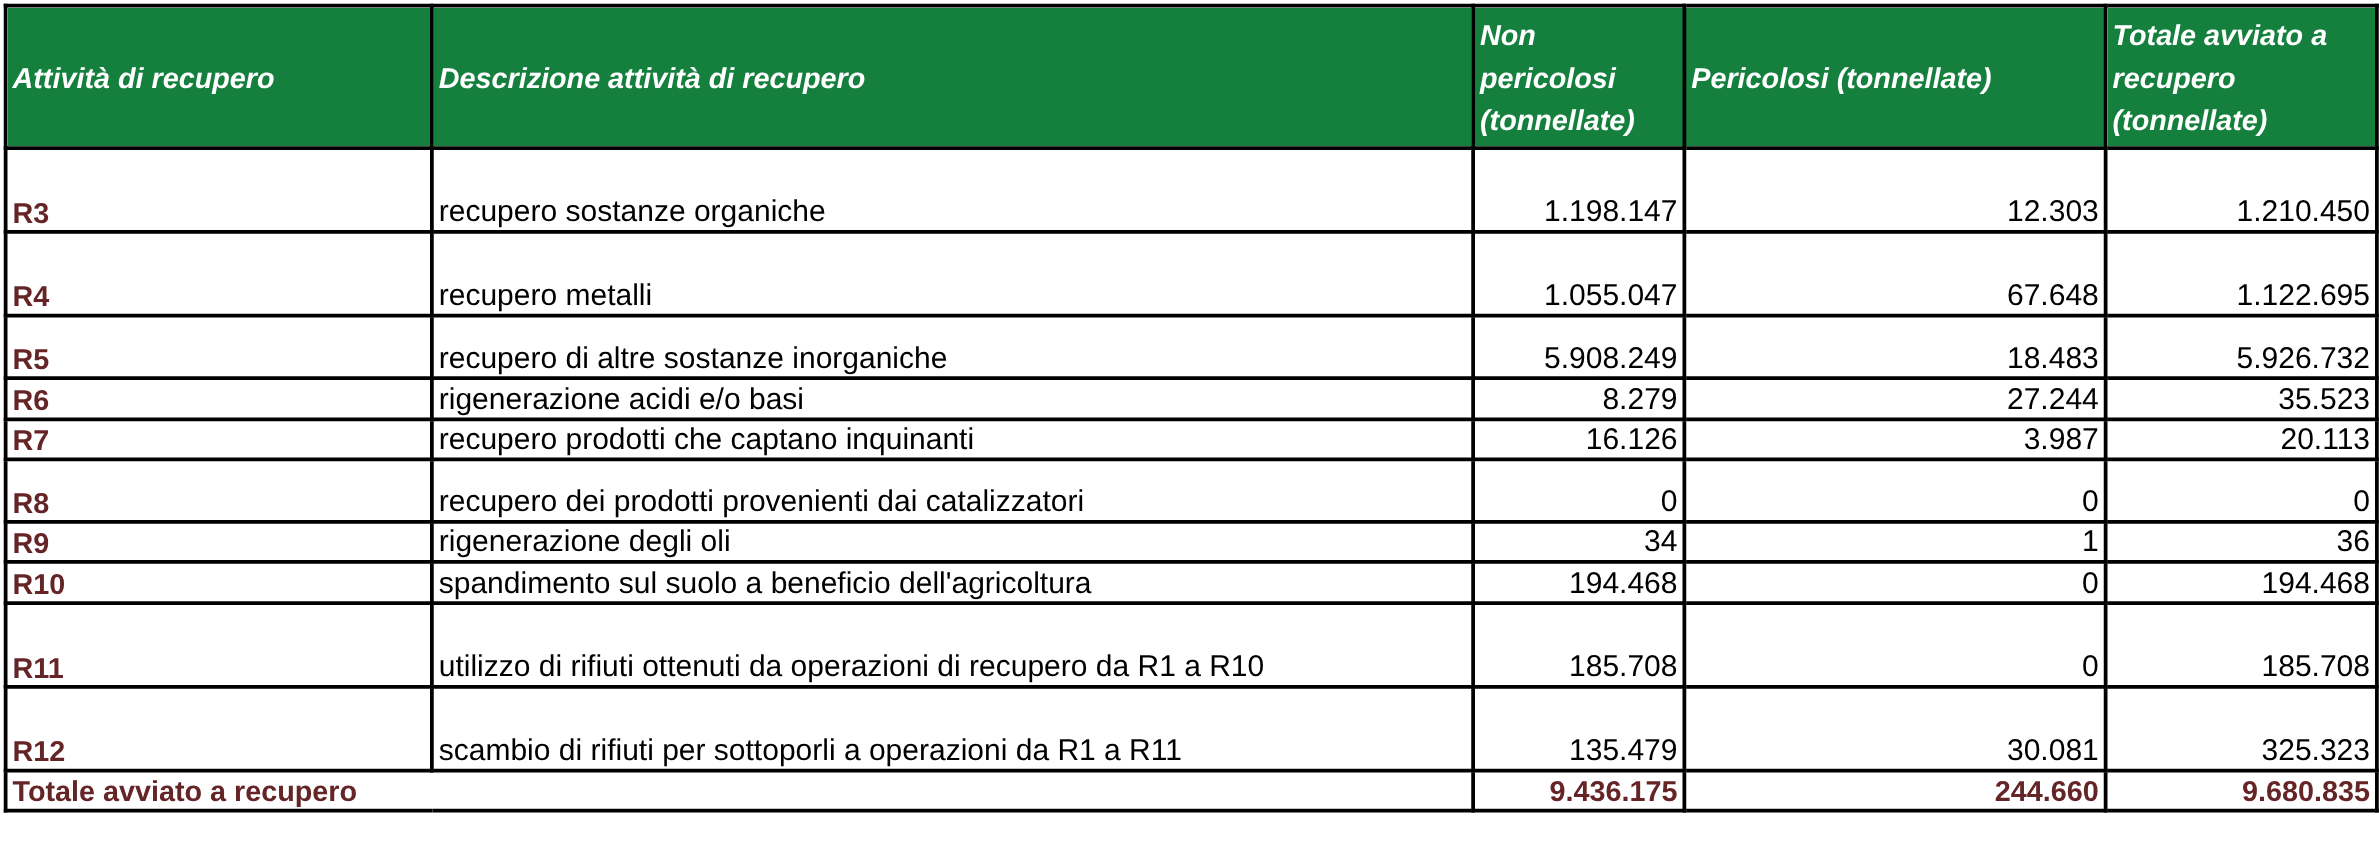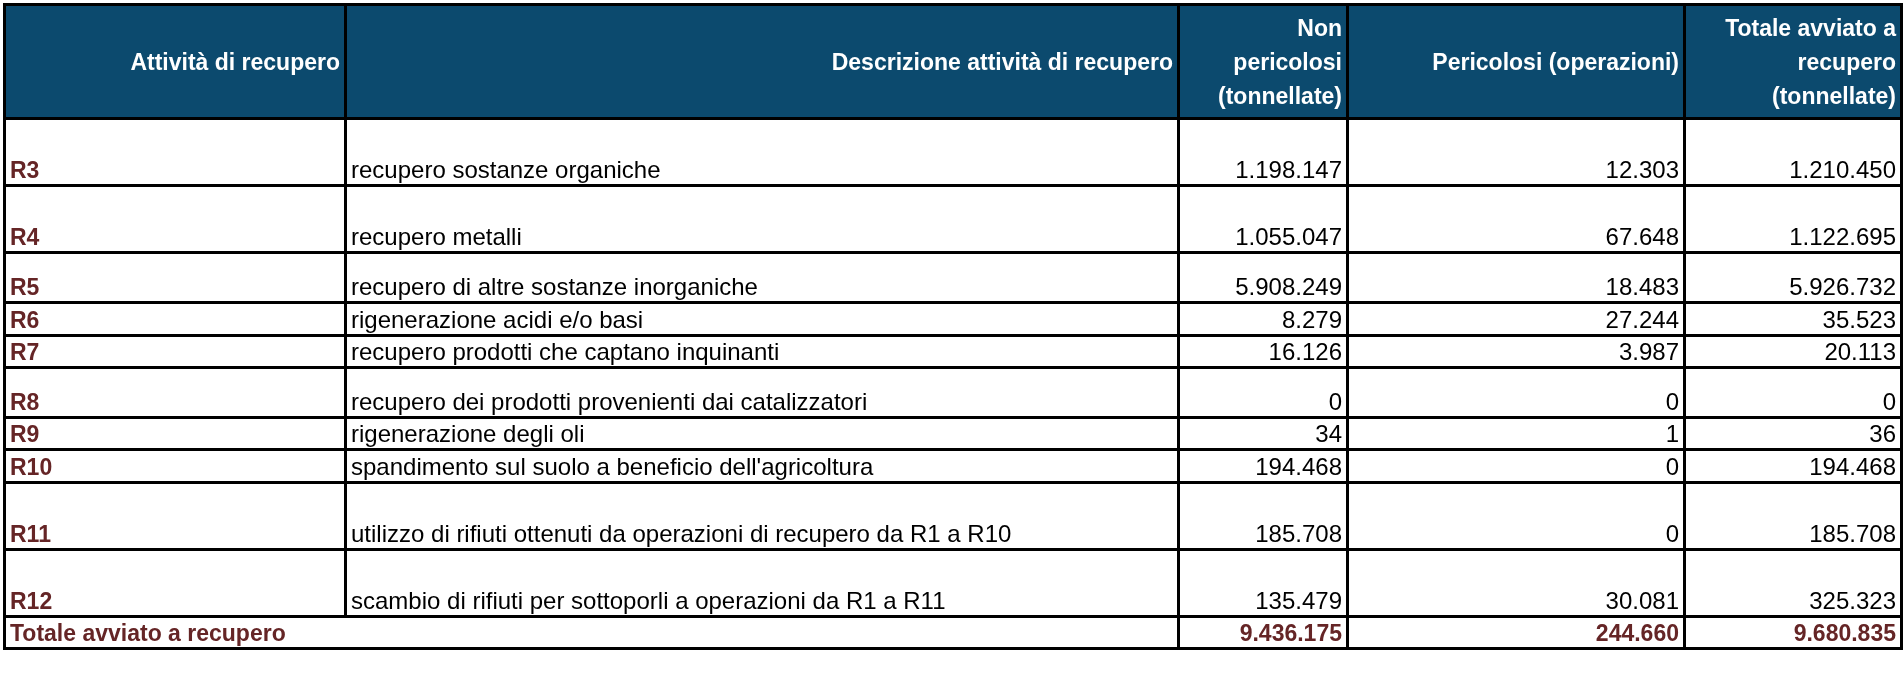--- a/index.html
+++ b/index.html
@@ -10,28 +10,29 @@
     table-layout: fixed;
     width: 1897px;
   }
   table.recovery td, table.recovery th {
     border: 3px solid #000;
     padding: 0 4px;
     overflow: hidden;
     white-space: nowrap;
   }
   th {
-    background: #0c4a6e;
+    background: #15803d;
     color: #ffffff;
     font-weight: bold;
     font-size: 23px;
     line-height: 34px;
-    text-align: right;
+    text-align: left;
     vertical-align: middle;
     white-space: normal !important;
+    font-style: italic;
   }
   td {
     font-size: 24px;
     vertical-align: bottom;
     color: #000;
     padding-bottom: 0;
     line-height: 28px;
   }
   td.code { color: #652526; font-weight: bold; font-size: 23px; }
   td.num { text-align: right; }
@@ -51,21 +52,21 @@
     <col style="width:833px">
     <col style="width:169px">
     <col style="width:337px">
     <col style="width:217px">
   </colgroup>
   <thead>
     <tr class="h114">
       <th>Attività di recupero</th>
       <th>Descrizione attività di recupero</th>
       <th>Non pericolosi (tonnellate)</th>
-      <th>Pericolosi (operazioni)</th>
+      <th>Pericolosi (tonnellate)</th>
       <th>Totale avviato a recupero (tonnellate)</th>
     </tr>
   </thead>
   <tbody>
     <tr class="h49">
       <td class="code">R3</td>
       <td>recupero sostanze organiche</td>
       <td class="num">1.198.147</td>
       <td class="num">12.303</td>
       <td class="num">1.210.450</td>

